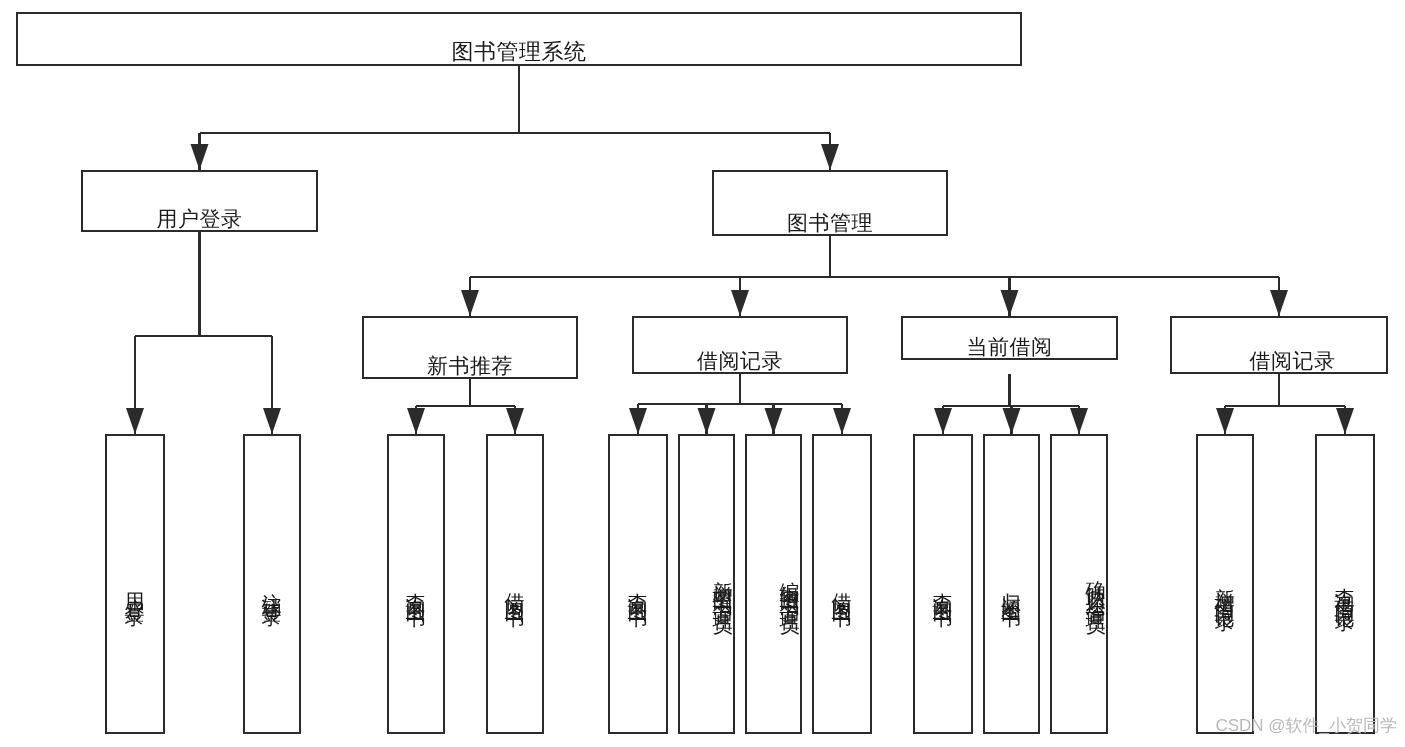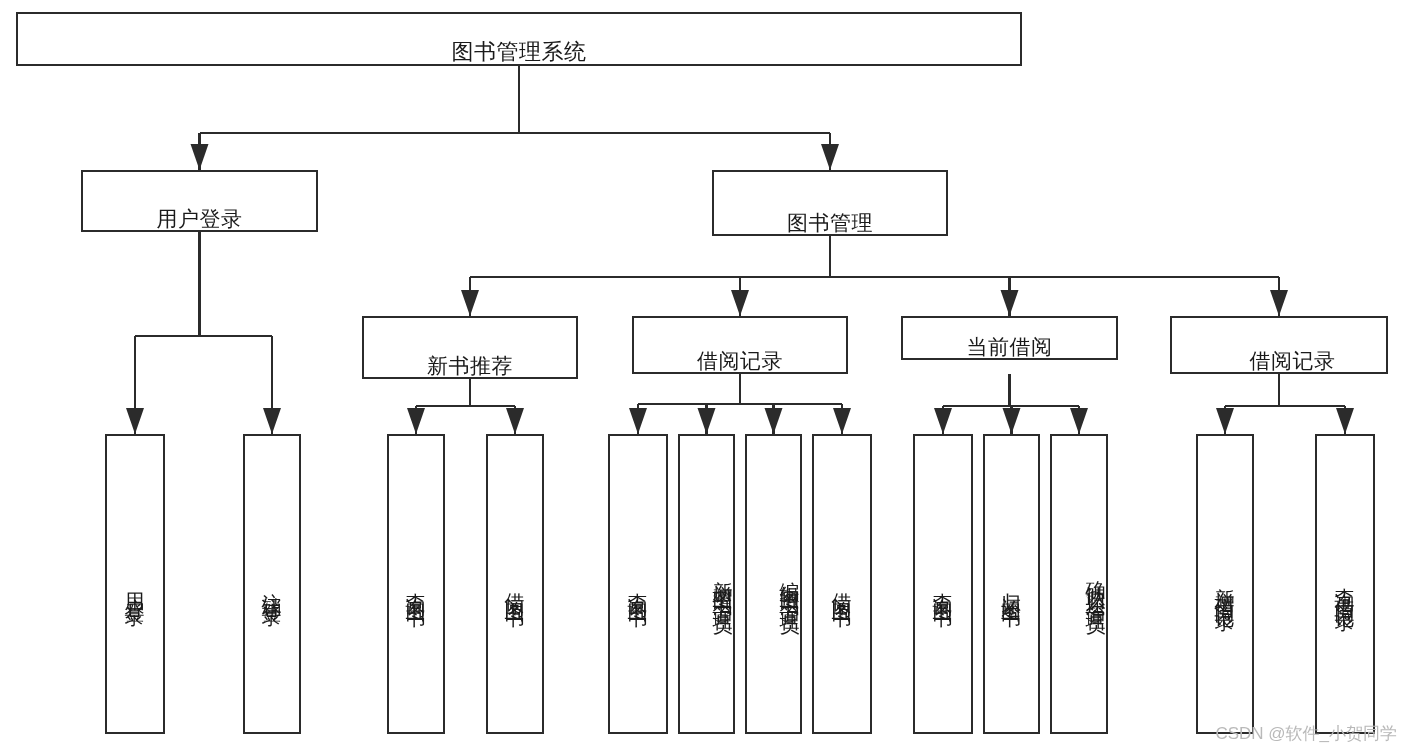--- a/index.html
+++ b/index.html
@@ -51,21 +51,21 @@
   }
   .node-v.vc {
     align-items: center;
   }
   .node-title {
     font-size: 22px;
   }
   #watermark {
     position: absolute;
     right: 8px;
-    bottom: 2px;
+    bottom: 10px;
     font-size: 17px;
     color: #b9b9b9;
     white-space: nowrap;
     user-select: none;
   }
 </style>
 </head>
 <body>
 
 <div id="diagram-root">

